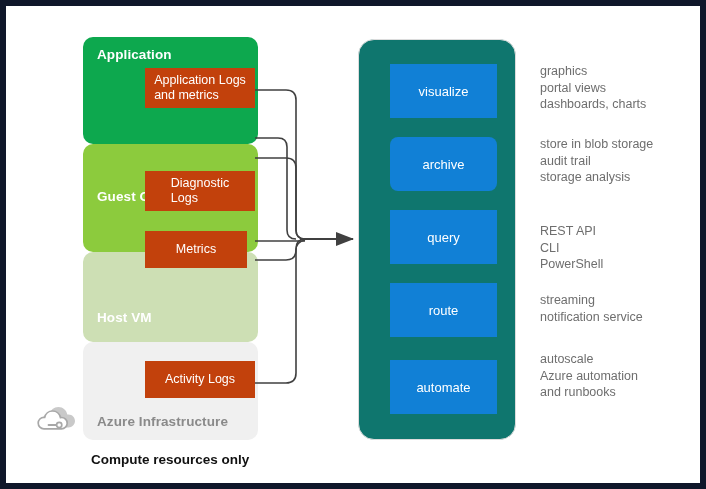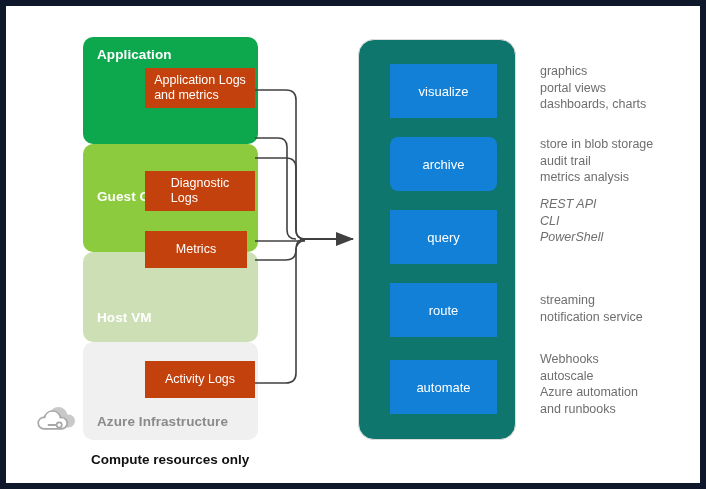--- a/index.html
+++ b/index.html
@@ -137,21 +137,21 @@
   .desc-group {
     position: absolute;
     left: 534px;
     font-size: 12.5px;
     line-height: 16.5px;
     color: #6E6E6E;
     white-space: nowrap;
   }
   .dg-0 { top: 57px; }
   .dg-1 { top: 130px; }
-  .dg-2 { top: 190px; font-style: italic; }
+  .dg-2 { top: 217px; }
   .dg-3 { top: 286px; }
   .dg-4 { top: 345px; }
   .desc-line { display: block; }
 </style>
 </head>
 <body>
 
 <div id="canvas">
 
   <div class="layer layer-app">
@@ -230,33 +230,32 @@
   </div>
 
   <div class="desc-group dg-0">
     <span class="desc-line">graphics</span>
     <span class="desc-line">portal views</span>
     <span class="desc-line">dashboards, charts</span>
   </div>
   <div class="desc-group dg-1">
     <span class="desc-line">store in blob storage</span>
     <span class="desc-line">audit trail</span>
-    <span class="desc-line">metrics analysis</span>
+    <span class="desc-line">storage analysis</span>
   </div>
   <div class="desc-group dg-2">
     <span class="desc-line">REST API</span>
     <span class="desc-line">CLI</span>
     <span class="desc-line">PowerShell</span>
   </div>
   <div class="desc-group dg-3">
     <span class="desc-line">streaming</span>
     <span class="desc-line">notification service</span>
   </div>
   <div class="desc-group dg-4">
-    <span class="desc-line">Webhooks</span>
     <span class="desc-line">autoscale</span>
     <span class="desc-line">Azure automation</span>
     <span class="desc-line">and runbooks</span>
   </div>
 
   <div class="caption">Compute resources only</div>
 
 </div>
 
 </body></html>

